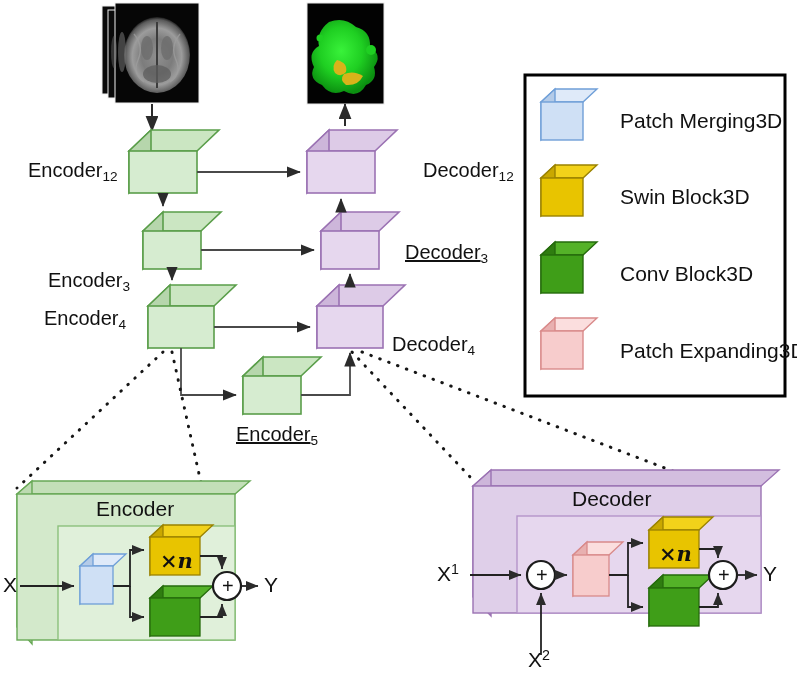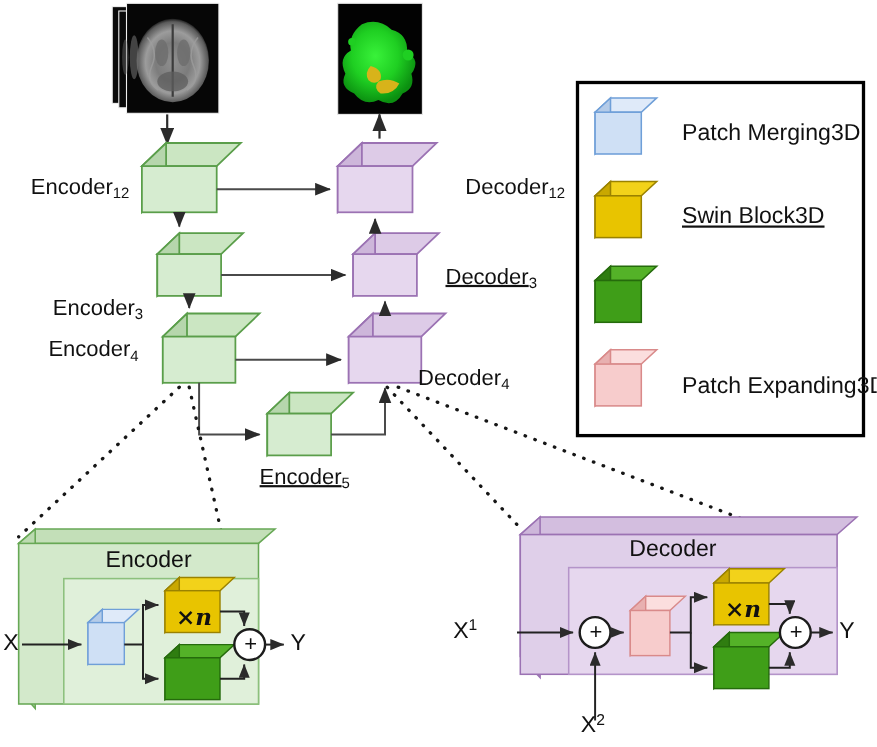--- a/index.html
+++ b/index.html
@@ -249,36 +249,37 @@
 <div class="lbl f20" style="left:236px;top:424px;text-decoration:underline;">
   <span>Encoder</span><span class="sub">5</span>
 </div>
 
 <div class="lbl f20" style="left:384px;top:160px;margin-left:39px;">
   <span>Decoder</span><span class="sub">12</span>
 </div>
 <div class="lbl f20" style="left:405px;top:242px;text-decoration:underline;">
   <span>Decoder</span><span class="sub">3</span>
 </div>
-<div class="lbl f20" style="left:380px;top:334px;">
+<div class="lbl f20" style="left:392px;top:334px;">
   <span>Decoder</span><span class="sub">4</span>
 </div>
 
 <div class="lbl legend-text" style="left:620px;top:110px;">Patch Merging3D</div>
-<div class="lbl legend-text" style="left:620px;top:186px;text-decoration:underline;">Swin Block3D</div>
+<div class="lbl legend-text" style="left:620px;top:186px;">Swin Block3D</div>
+<div class="lbl legend-text" style="left:620px;top:263px;">Conv Block3D</div>
 <div class="lbl legend-text" style="left:620px;top:340px;">Patch Expanding3D</div>
 
 <div class="lbl f21" style="left:96px;top:498px;">Encoder</div>
 <div class="lbl f21" style="left:3px;top:574px;">X</div>
 <div class="lbl f21" style="left:264px;top:574px;">Y</div>
 <div class="lbl mathn" style="left:160px;top:550px;font-size:21px;">×n</div>
 <div class="lbl" style="left:222px;top:576px;font-size:20px;">+</div>
 
 <div class="lbl f21" style="left:572px;top:488px;">Decoder</div>
-<div class="lbl f21" style="left:412px;top:562px;">
+<div class="lbl f21" style="left:437px;top:562px;">
   <span>X</span><span class="sup">1</span>
 </div>
 <div class="lbl f21" style="left:528px;top:648px;">
   <span>X</span><span class="sup">2</span>
 </div>
 <div class="lbl f21" style="left:763px;top:563px;">Y</div>
 <div class="lbl mathn" style="left:659px;top:543px;font-size:21px;">×n</div>
 <div class="lbl" style="left:536px;top:565px;font-size:20px;">+</div>
 <div class="lbl" style="left:718px;top:565px;font-size:20px;">+</div>
 

